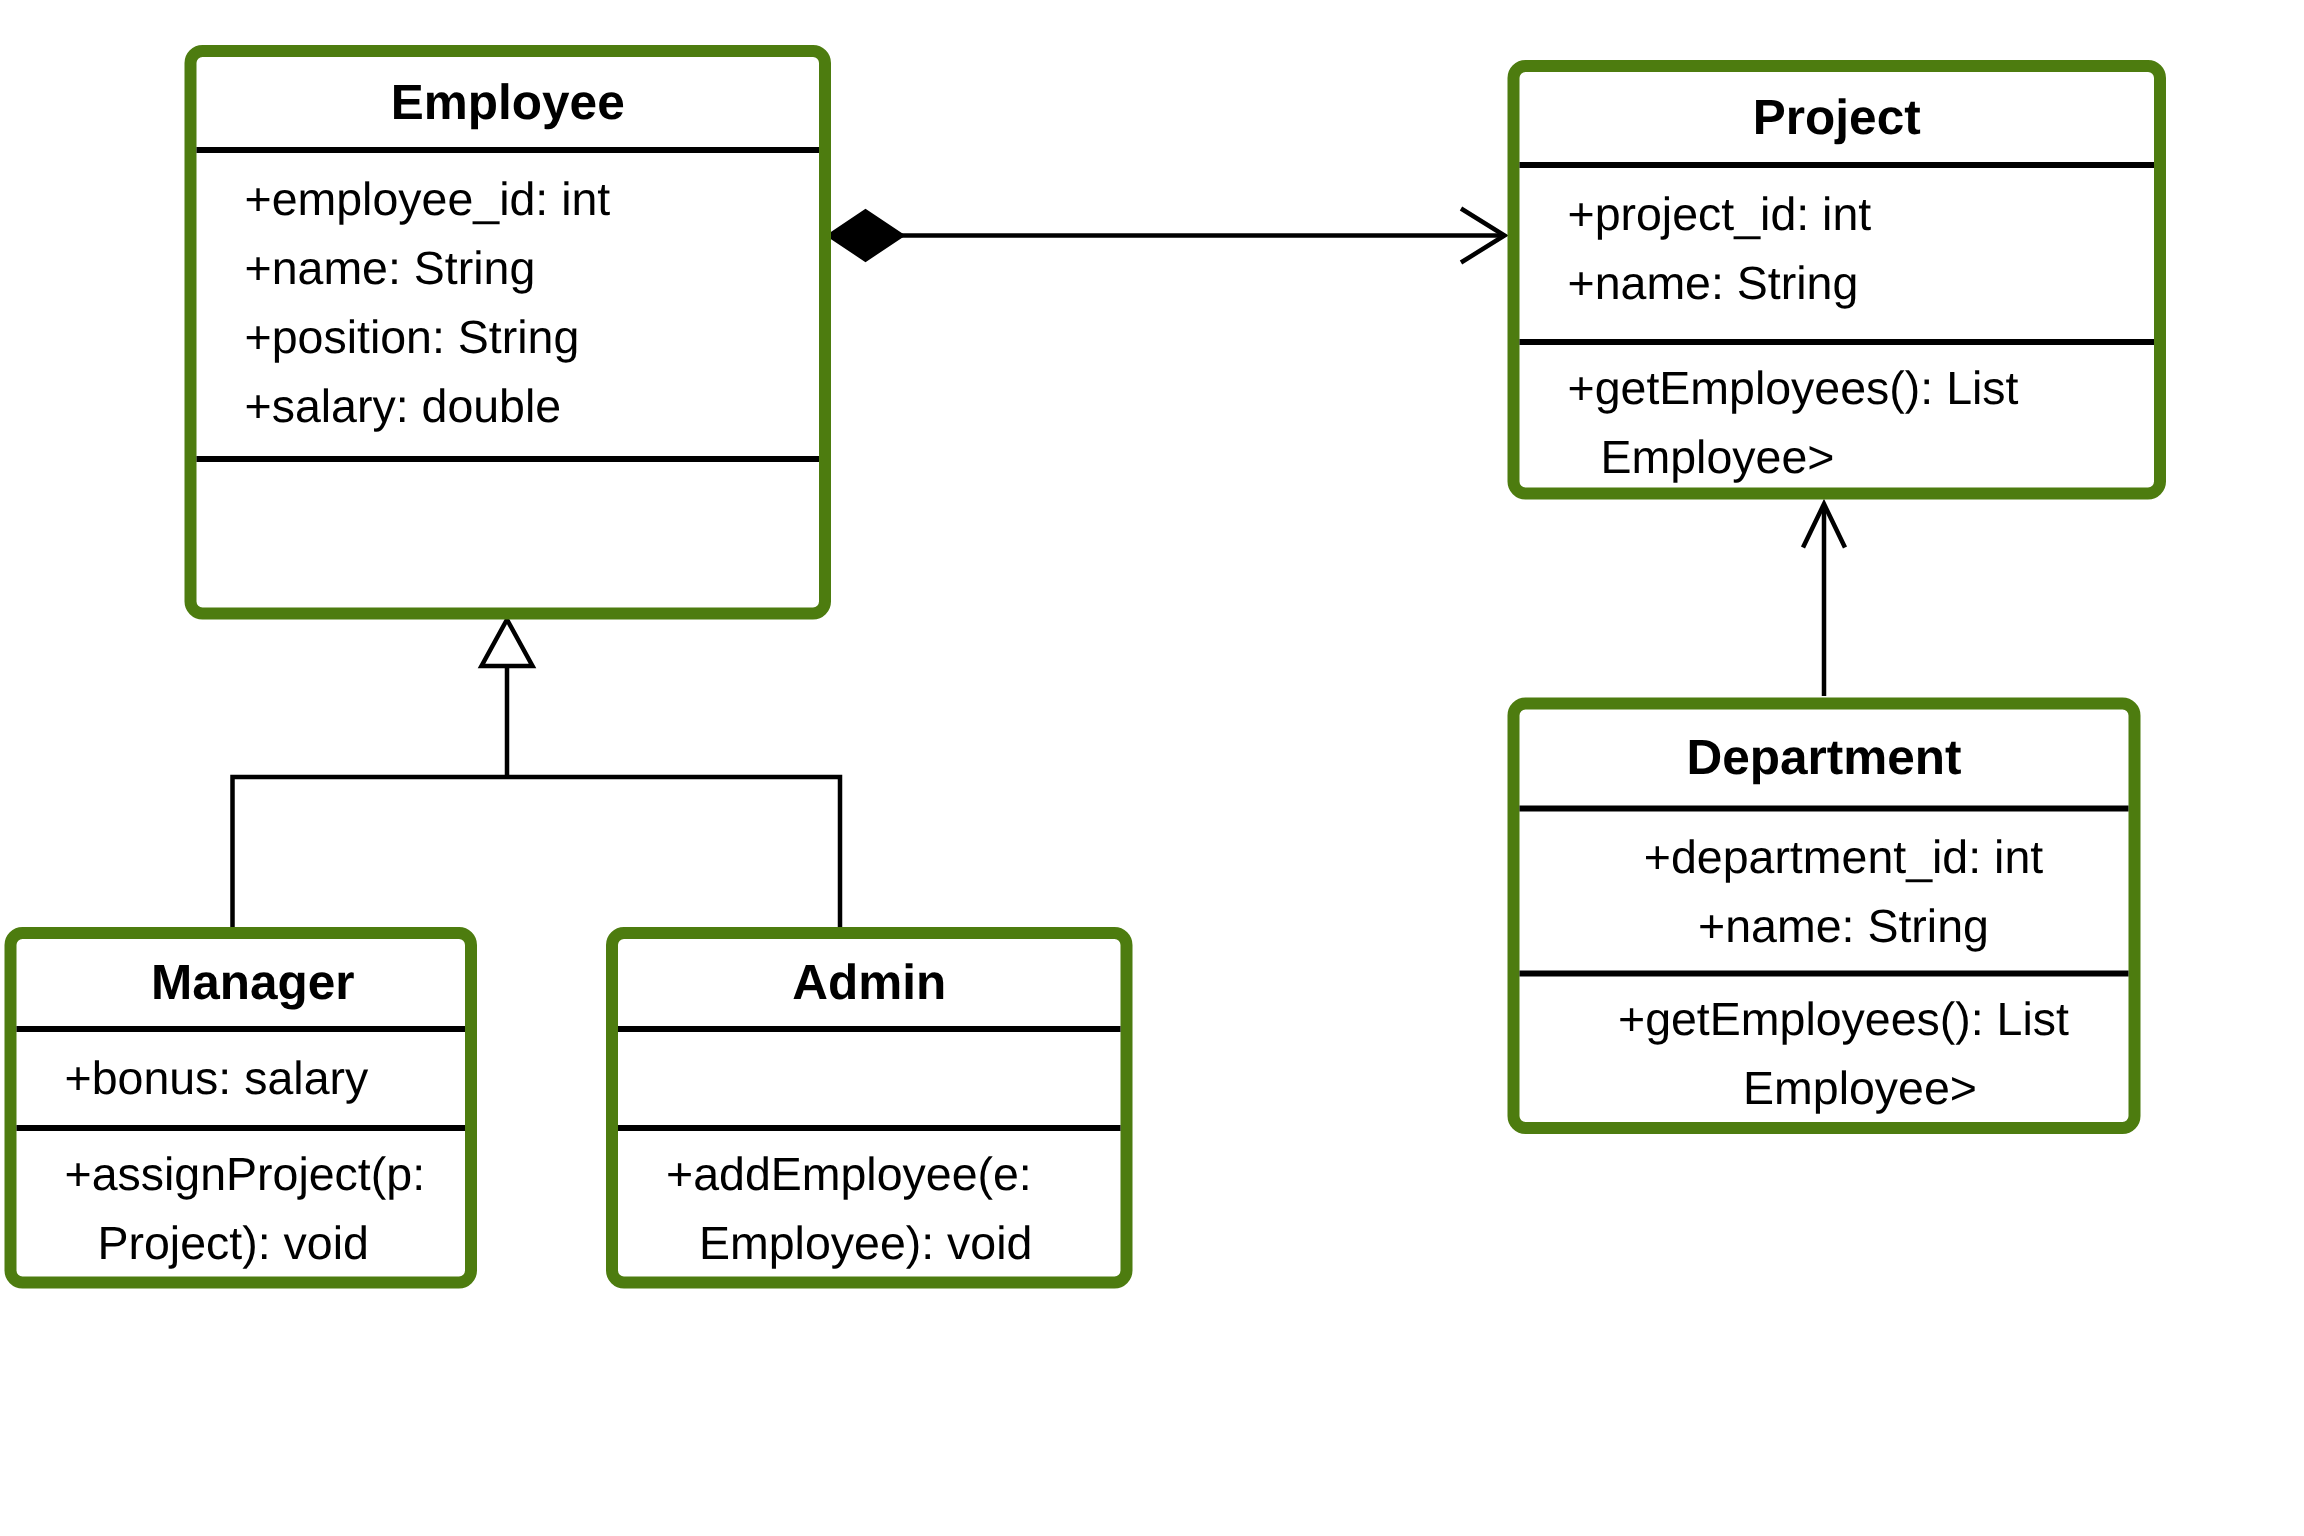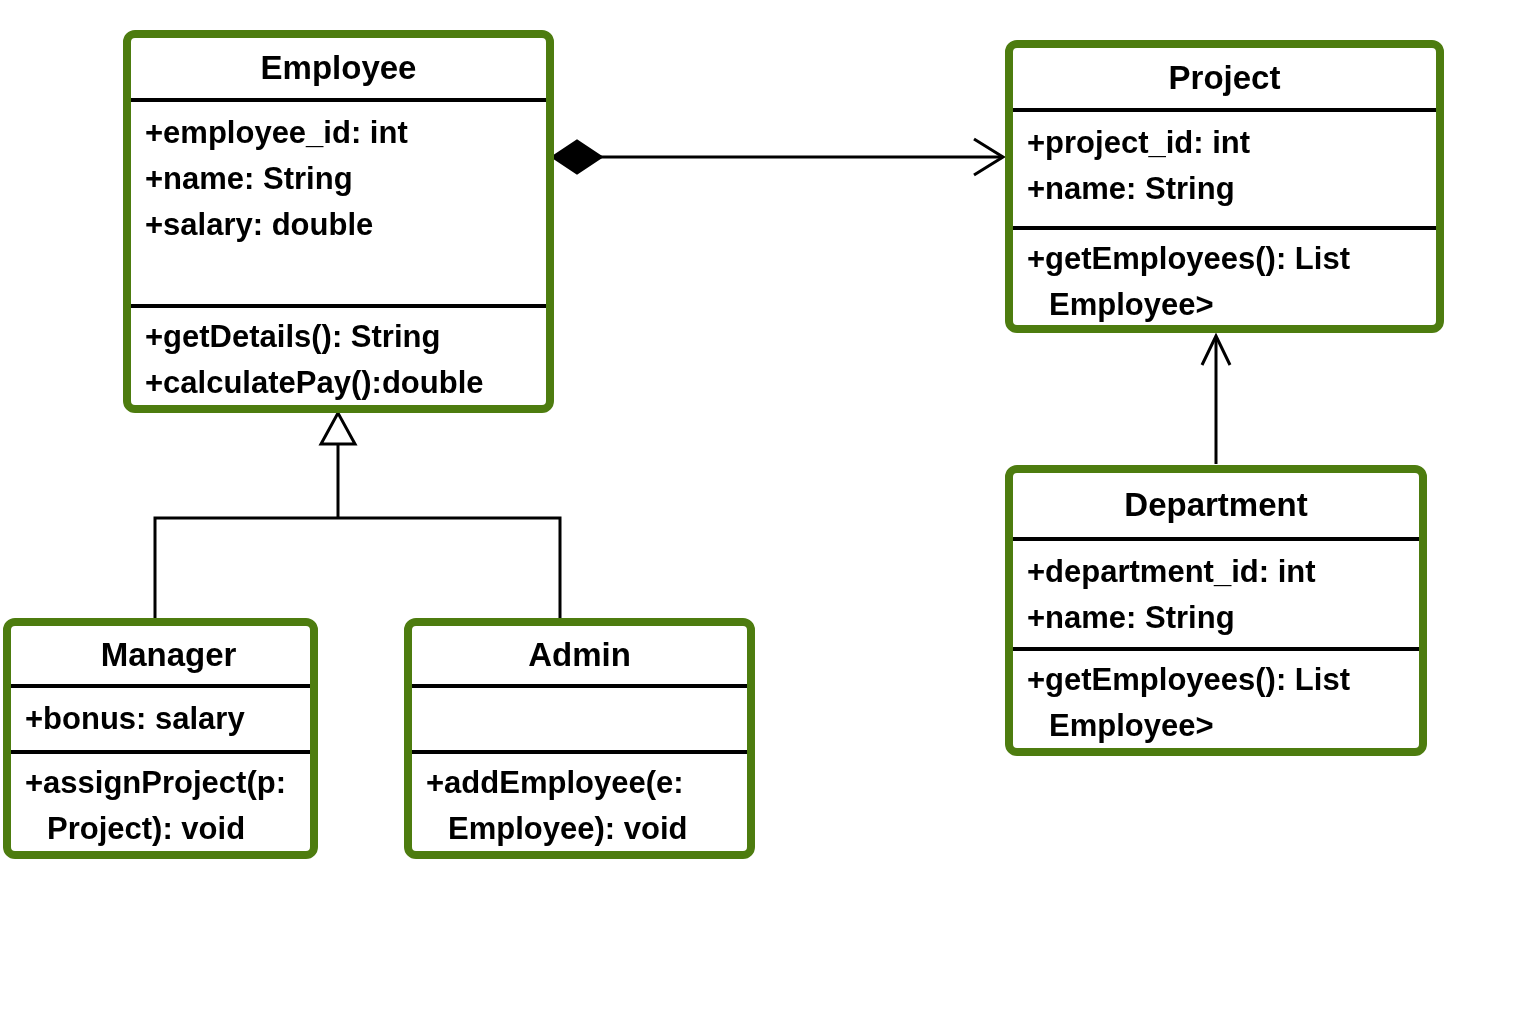--- a/index.html
+++ b/index.html
@@ -42,36 +42,35 @@
     flex: 0 0 auto;
     padding-top: 8px;
   }
   .uml-methods {
     flex: 1 1 auto;
     padding-top: 6px;
   }
   .member {
     font-size: 31px;
     line-height: 46px;
-    padding-left: 36px;
+    padding-left: 54px;
     padding-right: 6px;
     text-indent: -22px;
     white-space: pre-line;
-    font-weight: bold;
   }
   
   #cls-employee   { left: 123px;  top: 30px;  width: 431px; height: 383px; }
   #cls-employee .uml-title  { height: 64px; }
   #cls-employee .uml-attrs  { height: 206px; }
 
   #cls-project    { left: 1005px; top: 40px;  width: 439px; height: 293px; }
   #cls-project .uml-title   { height: 64px; }
   #cls-project .uml-attrs   { height: 118px; }
 
-  #cls-department { left: 1005px; top: 465px; width: 422px; height: 291px; }
+  #cls-department { left: 1005px; top: 465px; width: 422px; height: 291px; text-align: center; }
   #cls-department .uml-title{ height: 68px; }
   #cls-department .uml-attrs{ height: 110px; }
 
   #cls-manager    { left: 3px;    top: 618px; width: 315px; height: 241px; }
   #cls-manager .uml-title   { height: 62px; padding-left: 16px; }
   #cls-manager .uml-attrs   { height: 66px; }
 
   #cls-admin      { left: 404px;  top: 618px; width: 351px; height: 241px; }
   #cls-admin .uml-title     { height: 62px; }
   #cls-admin .uml-attrs     { height: 66px; }
@@ -99,25 +98,22 @@
       <line x1="1216" y1="464" x2="1216" y2="337"></line>
       <polyline points="1202,365 1216,336 1230,365"></polyline>
     </g>
   </svg>
 
   <div class="uml-class" id="cls-employee">
     <div class="uml-title">Employee</div>
     <div class="uml-attrs">
       <div class="member">+employee_id: int</div>
       <div class="member">+name: String</div>
+      <div class="member">+position: String</div>
       <div class="member">+salary: double</div>
-    </div>
-    <div class="uml-methods">
-      <div class="member">+getDetails(): String</div>
-      <div class="member">+calculatePay():double</div>
     </div>
   </div>
 
   <div class="uml-class" id="cls-project">
     <div class="uml-title">Project</div>
     <div class="uml-attrs">
       <div class="member">+project_id: int</div>
       <div class="member">+name: String</div>
     </div>
     <div class="uml-methods">

